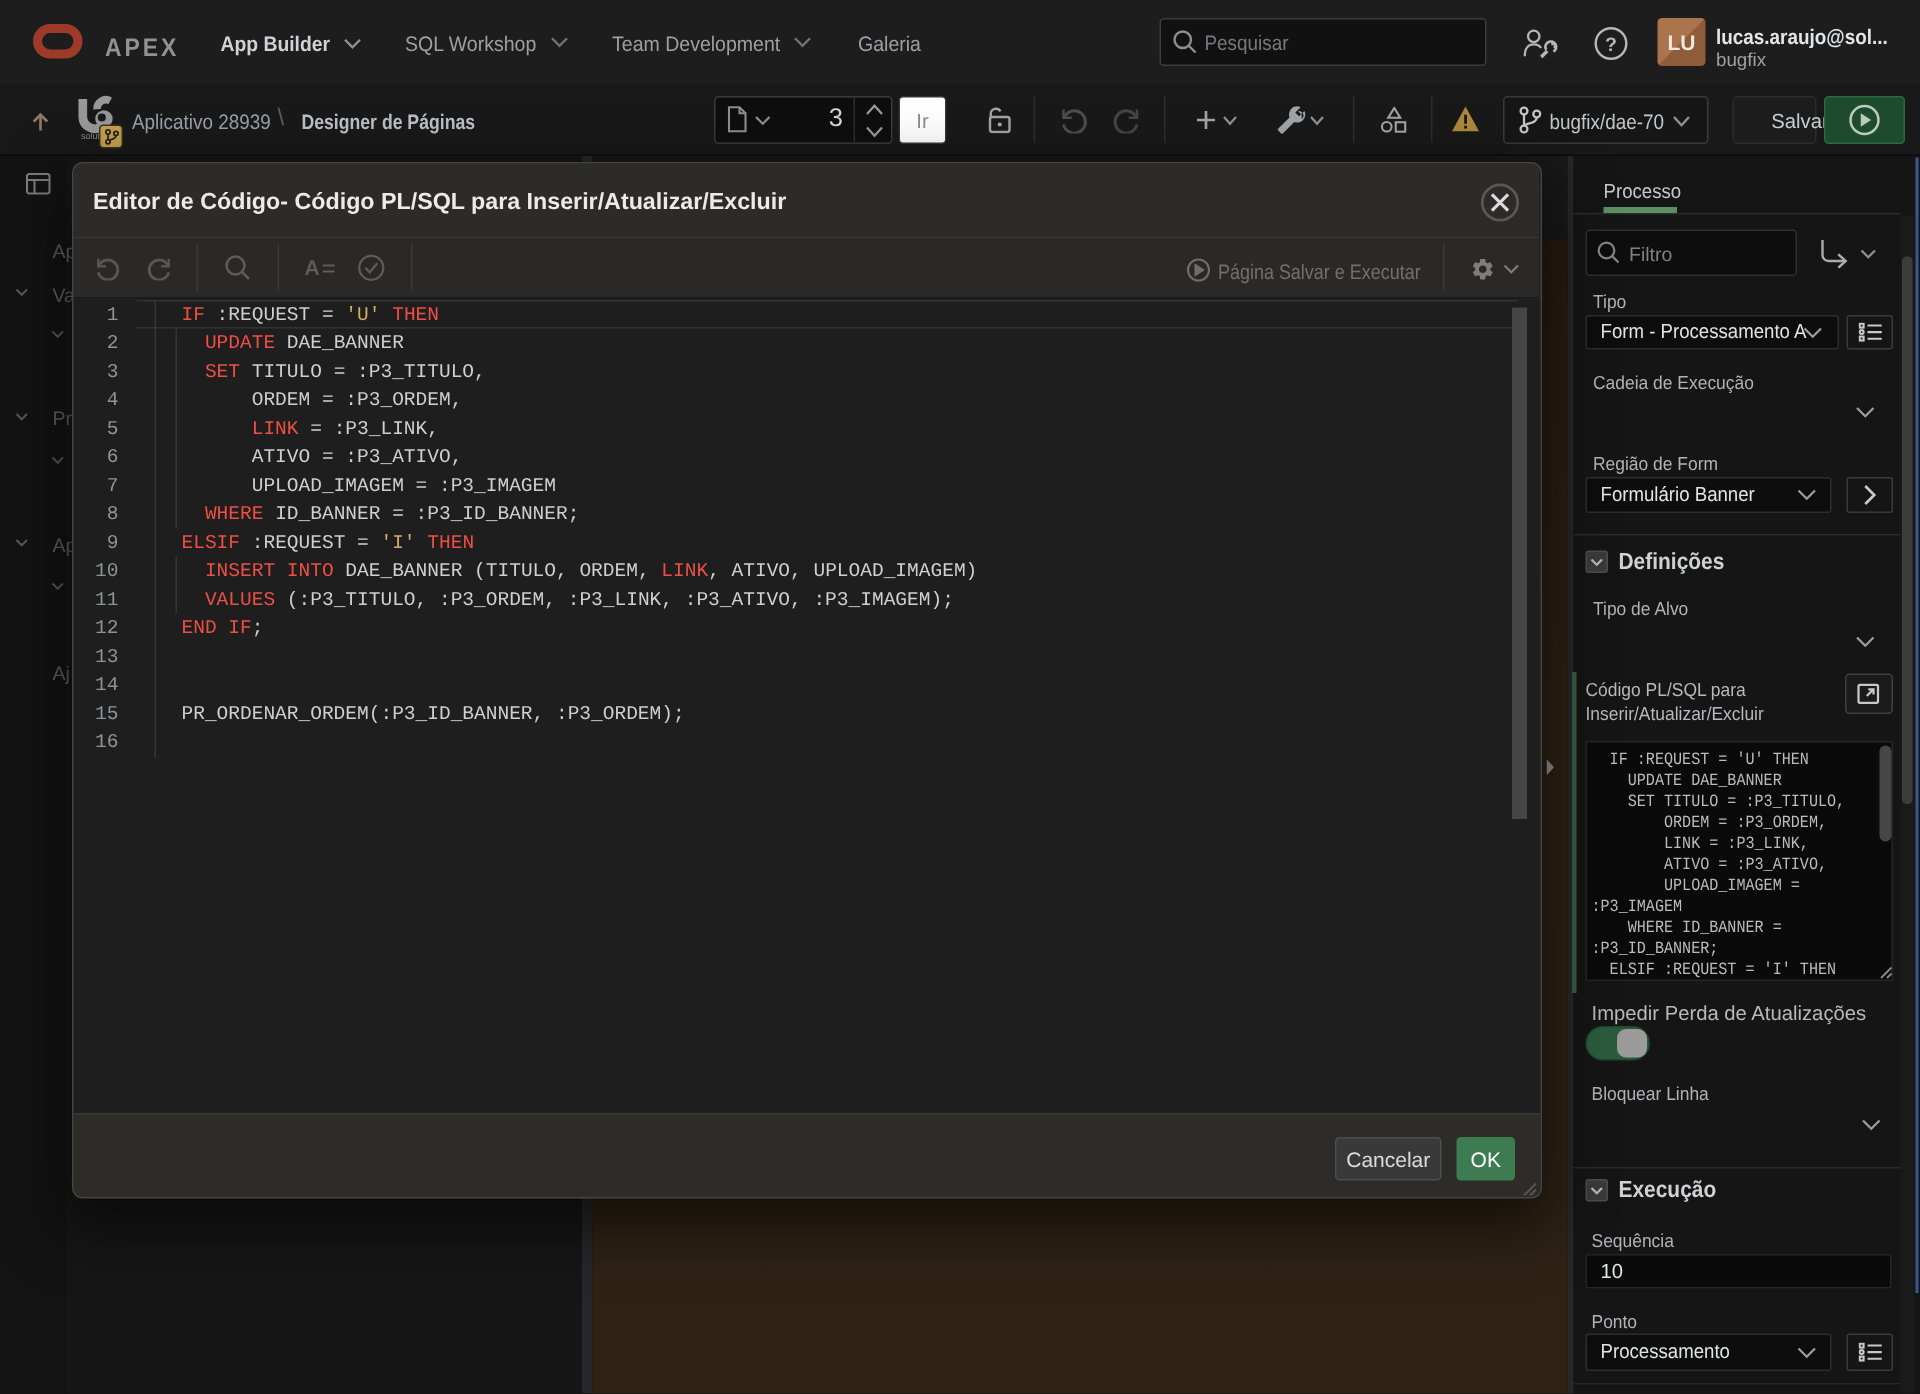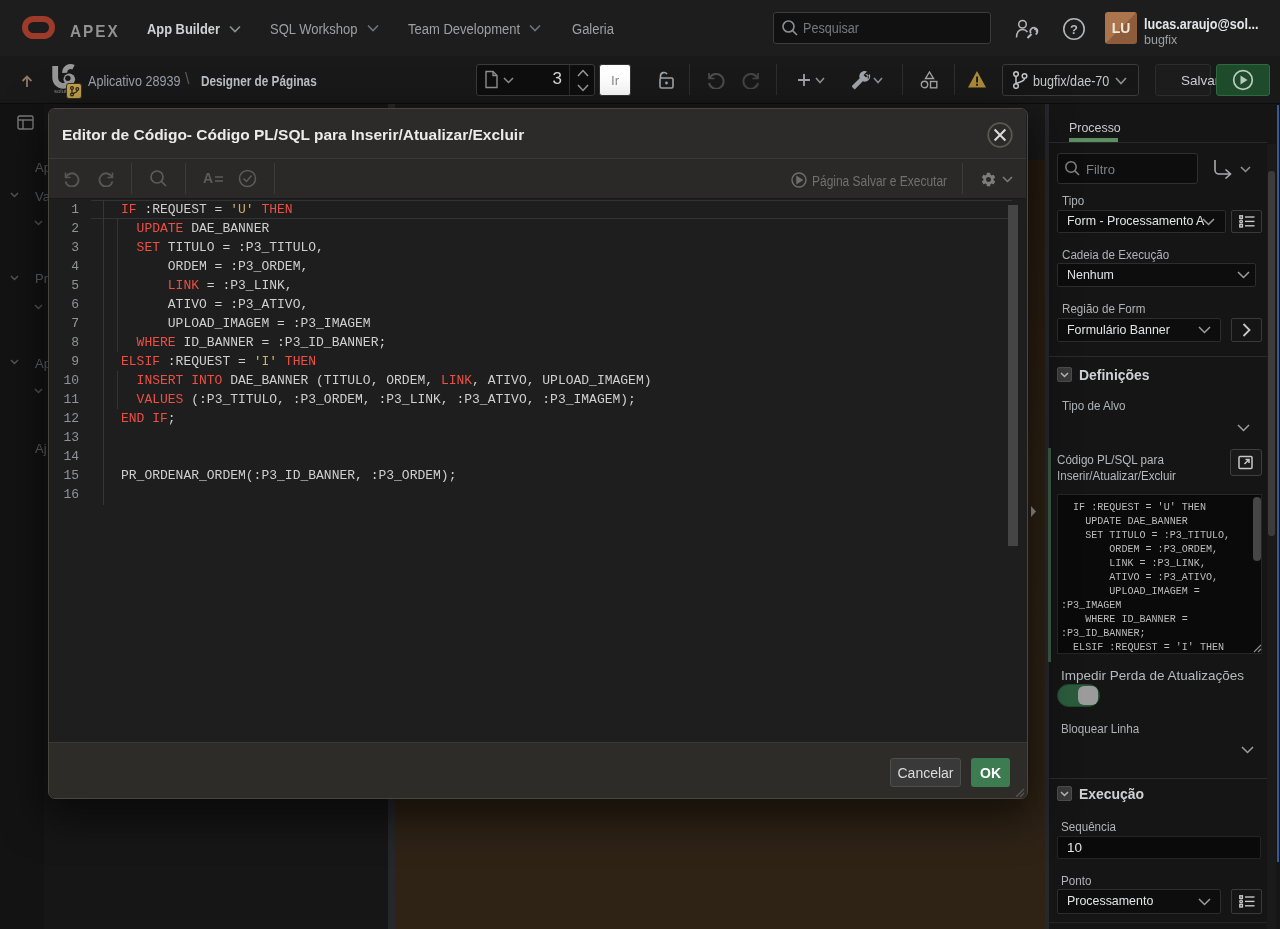--- a/index.html
+++ b/index.html
@@ -243,23 +243,20 @@
   <svg class="abs" style="left:1239px;top:215px;" width="16" height="13" fill="none" stroke="#c8c8c8" stroke-width="1.4">
       <rect x="0.8" y="0.8" width="2.6" height="2.6"></rect>
       <rect x="0.8" y="9.4" width="2.6" height="2.6"></rect>
       <circle cx="2.1" cy="6.4" r="1.3"></circle>
       <line x1="6" y1="2" x2="15.5" y2="2"></line>
       <line x1="6" y1="6.4" x2="15.5" y2="6.4"></line>
       <line x1="6" y1="10.8" x2="15.5" y2="10.8"></line>
     </svg>
 
   <div class="abs" style="left:1062px;top:248px;font-size:12.5px;color:#aeb4b8;transform:scaleX(0.93);transform-origin:0 0;white-space:nowrap;">Cadeia de Execução</div>
-  <div class="abs" style="left:1057px;top:263px;width:199px;height:24px;background:#0d0d0d;border:1px solid #2d2d2d;border-radius:2px;">
-    <div class="abs" style="left:9px;top:3px;font-size:13.5px;color:#e2e4e5;transform:scaleX(0.92);transform-origin:0 0;white-space:nowrap;">Nenhum</div>
-  </div>
   <svg class="abs" style="left:1237px;top:271px;" width="13" height="8">
       <path d="M1 1 L6.5 6.5 L12 1" stroke="#9d9d9d" stroke-width="1.5" fill="none"></path>
     </svg>
 
   <div class="abs" style="left:1062px;top:302px;font-size:12.5px;color:#aeb4b8;transform:scaleX(0.93);transform-origin:0 0;white-space:nowrap;">Região de Form</div>
   <div class="abs" style="left:1057px;top:318px;width:164px;height:24px;background:#0d0d0d;border:1px solid #2d2d2d;border-radius:2px;">
     <div class="abs" style="left:9px;top:3px;font-size:13.5px;color:#e2e4e5;transform:scaleX(0.92);transform-origin:0 0;white-space:nowrap;">Formulário Banner</div>
   </div>
   <svg class="abs" style="left:1198px;top:326px;" width="13" height="8">
       <path d="M1 1 L6.5 6.5 L12 1" stroke="#9d9d9d" stroke-width="1.5" fill="none"></path>
@@ -428,20 +425,20 @@
 <span class="k">END IF</span>;
 
 
 PR_ORDENAR_ORDEM(:P3_ID_BANNER, :P3_ORDEM);
 </pre>
 
     <div class="abs" style="left:959px;top:96px;width:10px;height:341px;background:#454545;"></div>
 
     <div class="abs" style="left:0;top:633px;width:978px;height:58px;background:#2e2c29;border-top:1px solid #3b3936;"></div>
     <div class="abs" style="left:841px;top:649px;width:71px;height:29px;background:#393939;border:1px solid #4d4d4d;border-radius:3px;font-size:14px;color:#dcdcdc;display:flex;align-items:center;justify-content:center;">Cancelar</div>
-    <div class="abs" style="left:922px;top:649px;width:39px;height:29px;background:#3d7b51;border-radius:3px;font-size:14px;font-weight:bold;color:#ffffff;display:flex;align-items:center;justify-content:center;">OK</div>
+    <div class="abs" style="left:922px;top:649px;width:39px;height:29px;background:#3d7b51;border-radius:3px;font-size:14px;font-weight:normal;color:#ffffff;display:flex;align-items:center;justify-content:center;">OK</div>
     <svg class="abs" style="left:966px;top:679px;" width="10" height="9">
         <path d="M9 1 L1 9 M9 5 L5 9" stroke="#59564f" stroke-width="1.3"></path>
       </svg>
   </div>
 
   <div class="abs" style="left:1049px;top:922px;width:218px;height:1px;background:#262626;z-index:20;"></div>
 </div>
 
 </body></html>

